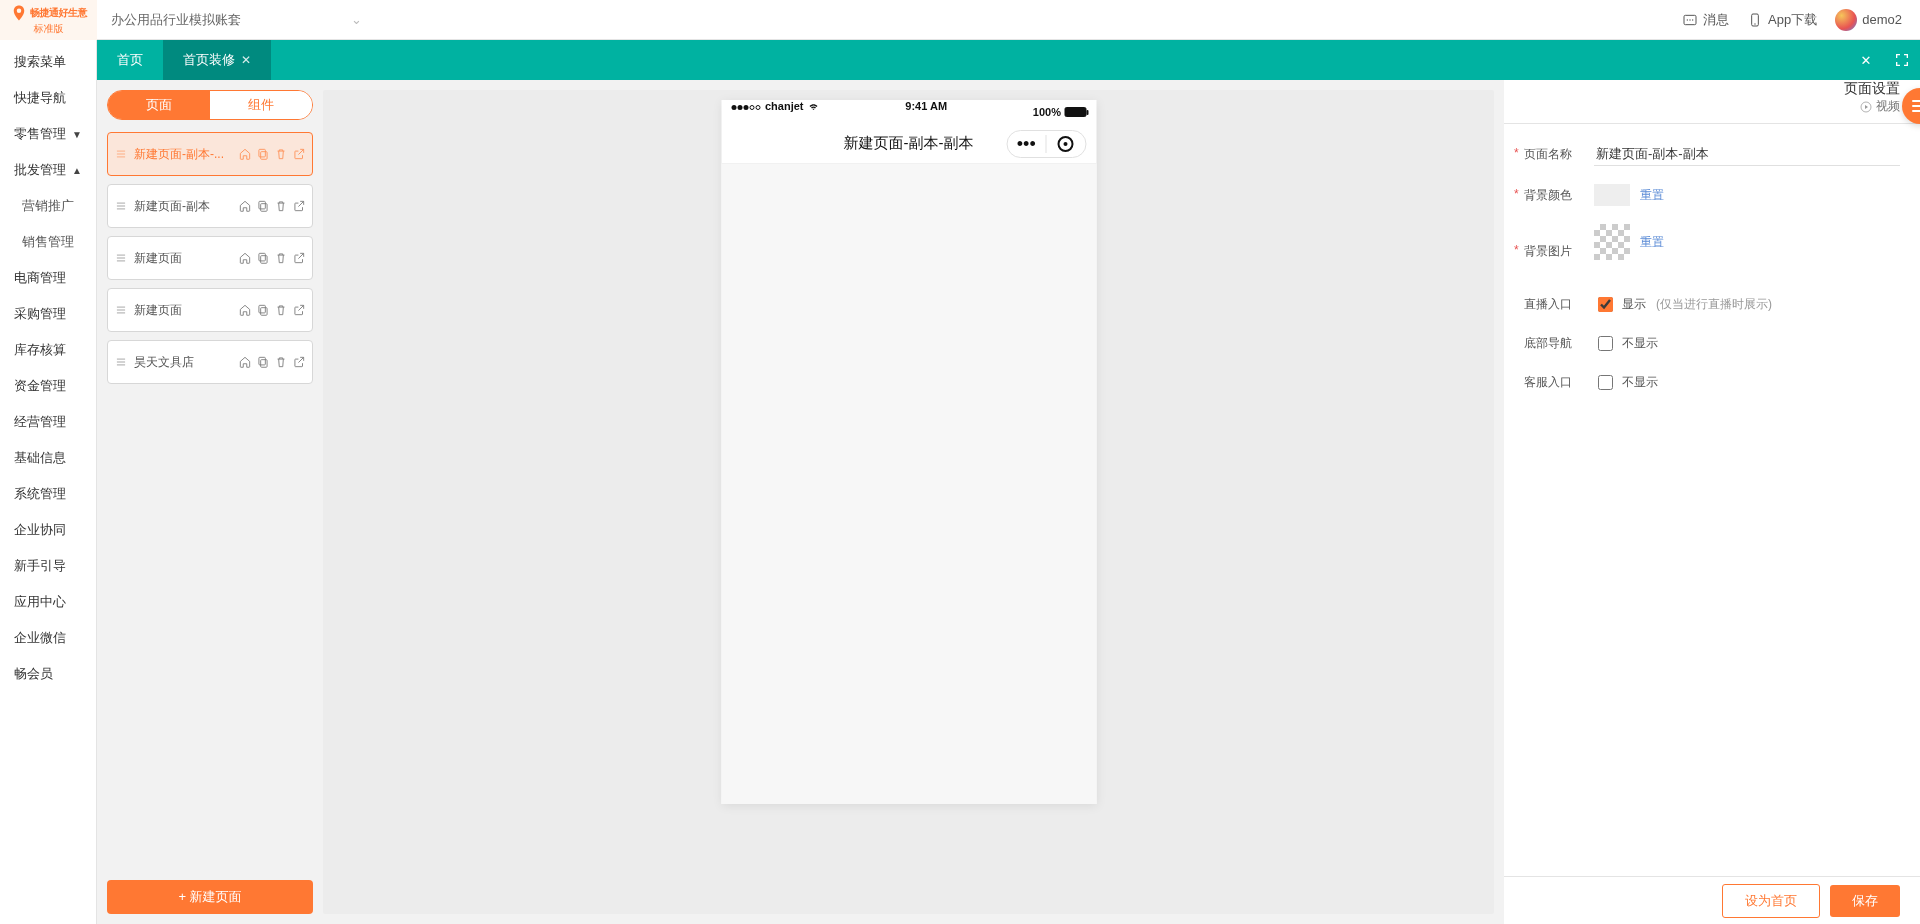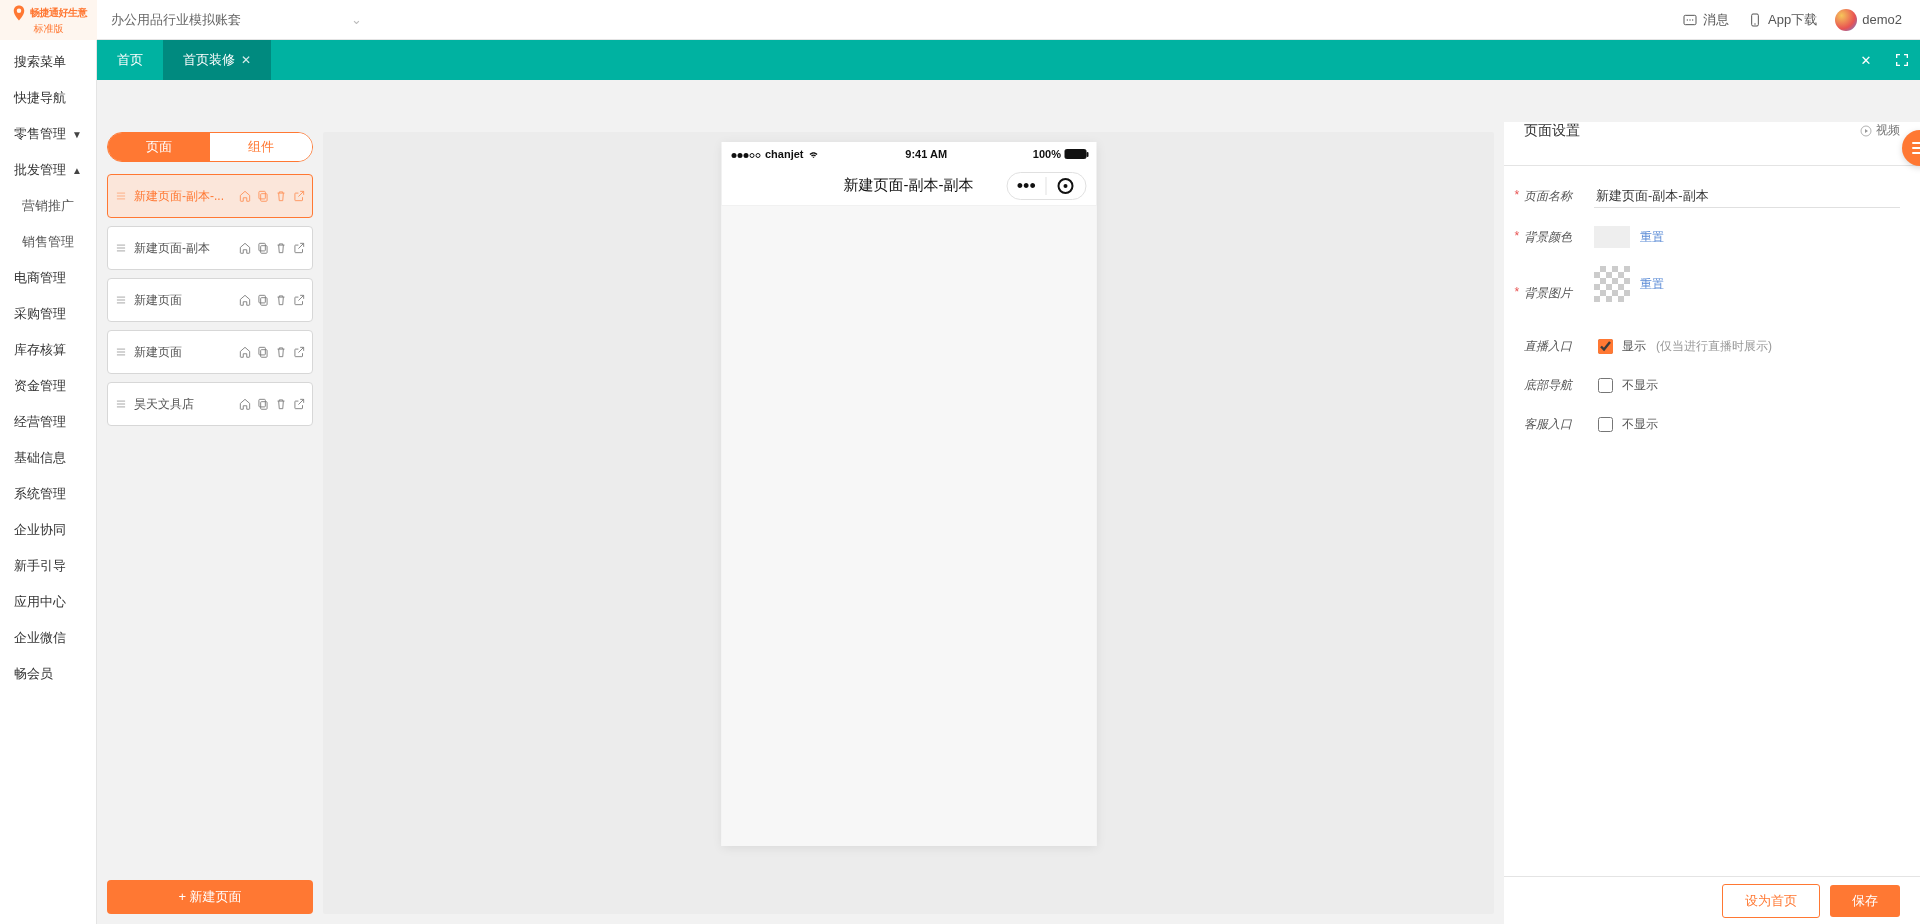--- a/index.html
+++ b/index.html
@@ -31,21 +31,21 @@
   .avatar{width:22px;height:22px;border-radius:50%;background:radial-gradient(circle at 30% 30%,#f6c55a,#e85352 60%,#5a7de8);}
 
   
   .body{flex:1;display:flex;min-height:0;}
   .sidebar{width:97px;border-right:1px solid var(--border);overflow:auto;padding-top:4px;}
   .side-item{height:36px;display:flex;align-items:center;padding:0 14px;font-size:13px;color:#333;cursor:pointer;position:relative;}
   .side-item .arrow{margin-left:auto;font-size:10px;color:#444;}
   .side-sub{padding-left:22px;}
   .side-sub-item{height:36px;display:flex;align-items:center;font-size:13px;color:#555;cursor:pointer;}
 
-  .main{flex:1;display:flex;flex-direction:column;min-width:0;background:var(--bg);gap:42px;}
+  .main{flex:1;display:flex;flex-direction:column;min-width:0;background:var(--bg);}
   .tabs{height:40px;background:var(--teal);display:flex;align-items:stretch;color:#fff;}
   .tab{padding:0 20px;display:flex;align-items:center;gap:6px;font-size:13px;cursor:pointer;}
   .tab.active{background:var(--teal-dark);}
   .tab .x{font-size:12px;opacity:.85;}
   .tabs-right{margin-left:auto;display:flex;}
   .tabs-right .tbtn{width:36px;display:flex;align-items:center;justify-content:center;cursor:pointer;}
 
   .workspace{flex:1;display:flex;min-height:0;}
 
   
@@ -59,21 +59,21 @@
   .page-row.active{background:var(--orange-light);border-color:var(--orange);color:var(--orange);}
   .page-row .drag{width:14px;opacity:.55;}
   .page-row .name{flex:1;white-space:nowrap;overflow:hidden;text-overflow:ellipsis;}
   .page-row .icos{display:flex;gap:4px;}
   .page-row .icos svg{width:14px;height:14px;opacity:.75;}
   .new-page-btn{margin-top:auto;height:34px;background:var(--orange);color:#fff;border-radius:4px;display:flex;align-items:center;justify-content:center;font-size:13px;cursor:pointer;}
 
   
   .canvas-wrap{flex:1;position:relative;margin:10px;background:#ececec;border-radius:2px;overflow:auto;}
   .phone{position:absolute;left:50%;top:10px;transform:translateX(-50%);width:375px;background:#fff;box-shadow:0 2px 10px rgba(0,0,0,.08);}
-  .statusbar{height:24px;display:flex;align-items:center;padding:0 10px;font-size:11px;font-weight:600;color:#111;}
+  .statusbar{height:24px;display:flex;padding:0 10px;font-size:11px;font-weight:600;color:#111;}
   .statusbar .center{flex:1;text-align:center;}
   .statusbar .right{display:flex;align-items:center;gap:3px;}
   .wifi{width:12px;height:12px;}
   .battery{width:22px;height:10px;border:1px solid #111;border-radius:2px;position:relative;background:#111;}
   .battery::after{content:"";position:absolute;right:-3px;top:2px;width:2px;height:5px;background:#111;border-radius:1px;}
   .dots span{display:inline-block;width:5px;height:5px;border-radius:50%;background:#111;margin-right:1px;}
   .dots span.hollow{background:transparent;border:1px solid #111;}
   .mp-header{height:40px;display:flex;align-items:center;justify-content:center;position:relative;border-bottom:1px solid #f1f1f1;}
   .mp-title{font-size:15px;color:#111;}
   .mp-capsule{position:absolute;right:10px;top:6px;height:28px;width:80px;border:1px solid #e0e0e0;border-radius:16px;display:flex;align-items:center;}
@@ -84,25 +84,25 @@
   .mp-body{height:640px;background:#f7f7f7;}
 
   .menu-fab{position:absolute;right:-18px;top:8px;width:36px;height:36px;border-radius:50%;background:var(--orange);display:flex;align-items:center;justify-content:center;cursor:pointer;box-shadow:0 2px 6px rgba(0,0,0,.15);}
   .menu-fab .bar{width:16px;height:2px;background:#fff;border-radius:1px;position:relative;}
   .menu-fab .bar::before,.menu-fab .bar::after{content:"";position:absolute;left:0;width:16px;height:2px;background:#fff;border-radius:1px;}
   .menu-fab .bar::before{top:-5px;}
   .menu-fab .bar::after{top:5px;}
 
   
   .right-panel{width:416px;background:#fff;margin:0;display:flex;flex-direction:column;position:relative;}
-  .rp-head{height:44px;display:flex;align-items:flex-start;padding:0 20px;border-bottom:1px solid var(--border);font-size:14px;}
+  .rp-head{height:44px;display:flex;align-items:flex-end;padding:0 20px;border-bottom:1px solid var(--border);font-size:14px;flex-direction:column;}
   .rp-head .video{margin-left:auto;display:flex;align-items:center;gap:4px;color:#777;font-size:12px;cursor:pointer;}
   .form{padding:18px 20px;font-size:12px;color:#555;}
   .frow{display:flex;align-items:center;margin-bottom:18px;}
-  .frow .lab{width:70px;color:#555;position:relative;font-style:italic;}
+  .frow .lab{width:70px;color:#555;position:relative;}
   .frow .lab.req::before{content:"*";color:var(--danger);position:absolute;left:-10px;}
   .frow .ctrl{flex:1;display:flex;align-items:center;gap:10px;}
   .frow input[type=text]{flex:1;border:none;border-bottom:1px solid #e0e0e0;padding:4px 2px;font-size:13px;outline:none;color:#333;}
   .swatch{width:36px;height:22px;background:#eee;}
   .checker{width:36px;height:36px;background:
     linear-gradient(45deg,#ccc 25%,transparent 25%,transparent 75%,#ccc 75%),
     linear-gradient(45deg,#ccc 25%,transparent 25%,transparent 75%,#ccc 75%);
     background-size:12px 12px;background-position:0 0,6px 6px;background-color:#fff;}
   .link{color:#5b8bd6;cursor:pointer;}
   .cb{display:inline-flex;align-items:center;gap:6px;}

